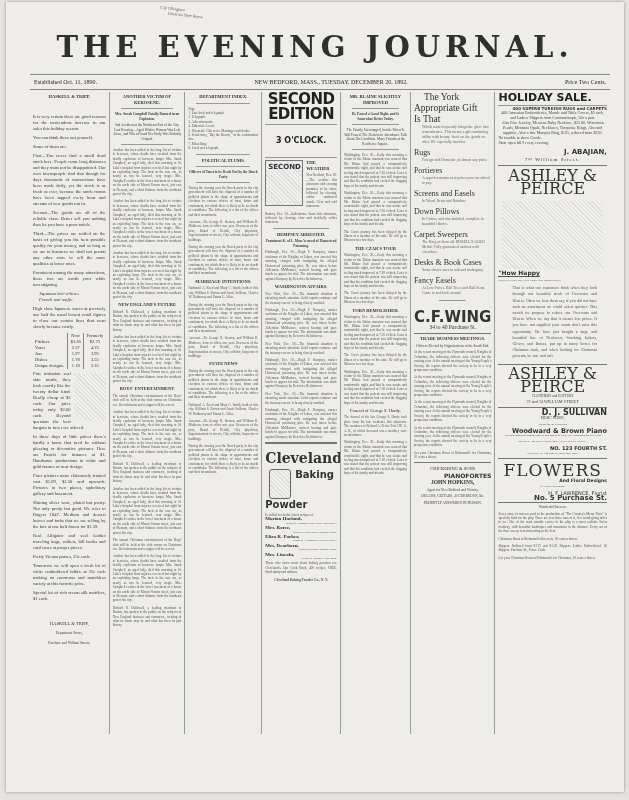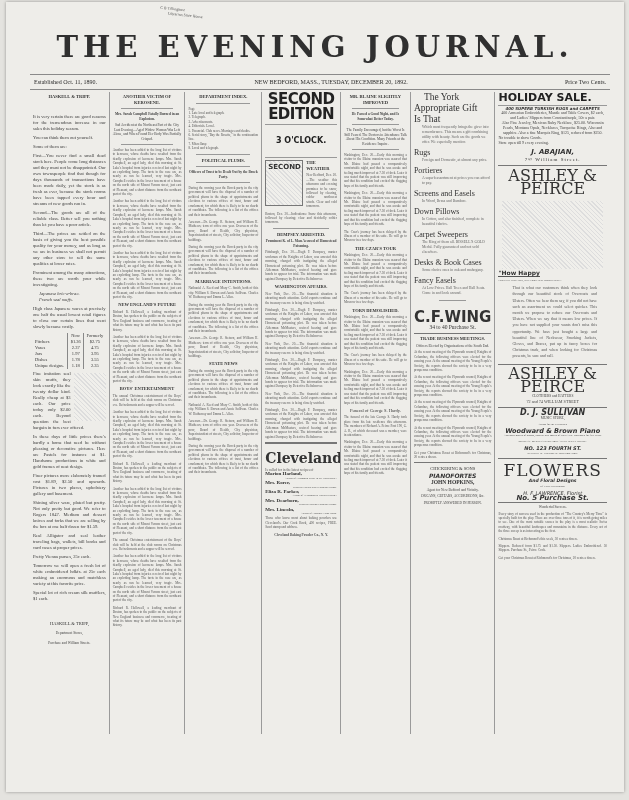--- a/index.html
+++ b/index.html
@@ -24,21 +24,21 @@
   .ill { border: 1px solid #777; background: repeating-linear-gradient(45deg,#ddd 0 1px,#f0efeb 1px 3px); }
   .big2 { font-family: "DejaVu Sans", sans-serif; font-weight: bold; font-size: 15px; text-align: center; color: #222; letter-spacing: -0.5px; line-height: 15px; }
   .oclock { font-family: "DejaVu Sans", sans-serif; font-weight: bold; font-size: 8px; text-align: center; color: #222; margin: 14px 0; }
   .colder { width: 38px; height: 46px; float: left; margin: 0 3px 2px 0; font-family: "DejaVu Sans", sans-serif; font-weight: bold; font-size: 7px; line-height: 8px; color: #333; padding: 2px; }
   .gift-title { font-size: 9.5px; line-height: 11px; color: #333; }
   .gift-item { font-size: 8px; line-height: 10px; color: #333; margin-top: 3px; }
   .gift-desc { font-size: 3.8px; line-height: 5px; color: #666; padding-left: 8px; }
   .wing { font-family: "DejaVu Sans", sans-serif; font-weight: bold; font-size: 15px; text-align: center; color: #333; line-height: 16px; margin-top: 8px; }
   .wing-addr { text-align: center; font-size: 5.5px; color: #333; margin-bottom: 4px; }
   .holiday { font-family: "DejaVu Sans", sans-serif; font-weight: bold; font-size: 11px; text-align: left; color: #222; line-height: 12px; }
-  .adhead { font-family: "DejaVu Sans", sans-serif; font-weight: bold; text-align: center; color: #333; font-style: italic; }
+  .adhead { font-family: "DejaVu Sans", sans-serif; font-weight: bold; text-align: right; color: #333; }
   .ashley { font-family: "DejaVu Serif", serif; font-size: 16px; text-align: center; color: #333; line-height: 13px; }
   .flowers { font-family: "DejaVu Serif", serif; font-size: 17px; text-align: center; color: #333; line-height: 18px; letter-spacing: 1px; }
   .cleveland { font-family: "DejaVu Serif", serif; font-size: 14px; font-weight: bold; color: #333; text-align: center; line-height: 16px; margin-top: 6px; }
   .bp { font-family: "DejaVu Sans", sans-serif; font-size: 10px; font-weight: bold; color: #333; line-height: 12px; }
   .can { width: 22px; height: 30px; float: left; border: 1px solid #666; border-radius: 3px; margin: 0 4px 0 4px; }
   .howhappy { font-family: "DejaVu Sans", sans-serif; font-weight: bold; font-size: 6px; color: #333; border-bottom: 1px solid #555; display: inline-block; }
 </style>
 </head>
 <body>
 
@@ -190,20 +190,25 @@
       <div class="hd">WASHINGTON AFFAIRS.</div>
       <p class="txt">New York, Dec. 20.—The financial situation is attracting much attention. Gold exports continue and the treasury reserve is being closely watched.</p>
       <p class="txt">Pittsburgh, Dec. 20.—Hugh F. Dempsey, master workman of the Knights of Labor, was arrested this morning, charged with instigating the alleged Homestead poisoning plot. He was taken before Alderman McMasters, waived hearing and gave bonds to appear for trial. The information was made against Dempsey by Detective Beltzhoover.</p>
       <p class="txt">New York, Dec. 20.—The financial situation is attracting much attention. Gold exports continue and the treasury reserve is being closely watched.</p>
       <p class="txt">Pittsburgh, Dec. 20.—Hugh F. Dempsey, master workman of the Knights of Labor, was arrested this morning, charged with instigating the alleged Homestead poisoning plot. He was taken before Alderman McMasters, waived hearing and gave bonds to appear for trial. The information was made against Dempsey by Detective Beltzhoover.</p>
       <p class="txt">New York, Dec. 20.—The financial situation is attracting much attention. Gold exports continue and the treasury reserve is being closely watched.</p>
       <p class="txt">Pittsburgh, Dec. 20.—Hugh F. Dempsey, master workman of the Knights of Labor, was arrested this morning, charged with instigating the alleged Homestead poisoning plot. He was taken before Alderman McMasters, waived hearing and gave bonds to appear for trial. The information was made against Dempsey by Detective Beltzhoover.</p>
       <div style="border-top:2px solid #777;margin-top:2px"></div>
       <div>
         <div class="cleveland">Cleveland's</div>
+        <div style="overflow:hidden;margin-top:3px">
+          <div class="can ill"></div>
+          <div class="bp">Baking</div>
+          <div class="bp">Powder</div>
+        </div>
         <div style="font-size:3.5px;margin-top:2px">Is called for in the latest recipes of</div>
         <div style="font-size:5px;font-weight:bold;color:#333">Marion Harland,</div>
         <div style="font-size:2.8px;text-align:right">Author of "Common Sense in the Household."</div>
         <div style="font-size:5px;font-weight:bold;color:#333">Mrs. Rorer,</div>
         <div style="font-size:2.8px;text-align:right">Principal Philadelphia Cooking School.</div>
         <div style="font-size:5px;font-weight:bold;color:#333">Eliza R. Parker,</div>
         <div style="font-size:2.8px;text-align:right">Author of "Economical Housekeeping."</div>
         <div style="font-size:5px;font-weight:bold;color:#333">Mrs. Dearborn,</div>
         <div style="font-size:2.8px;text-align:right">Principal Boston Cooking School.</div>
         <div style="font-size:5px;font-weight:bold;color:#333">Mrs. Lincoln,</div>

